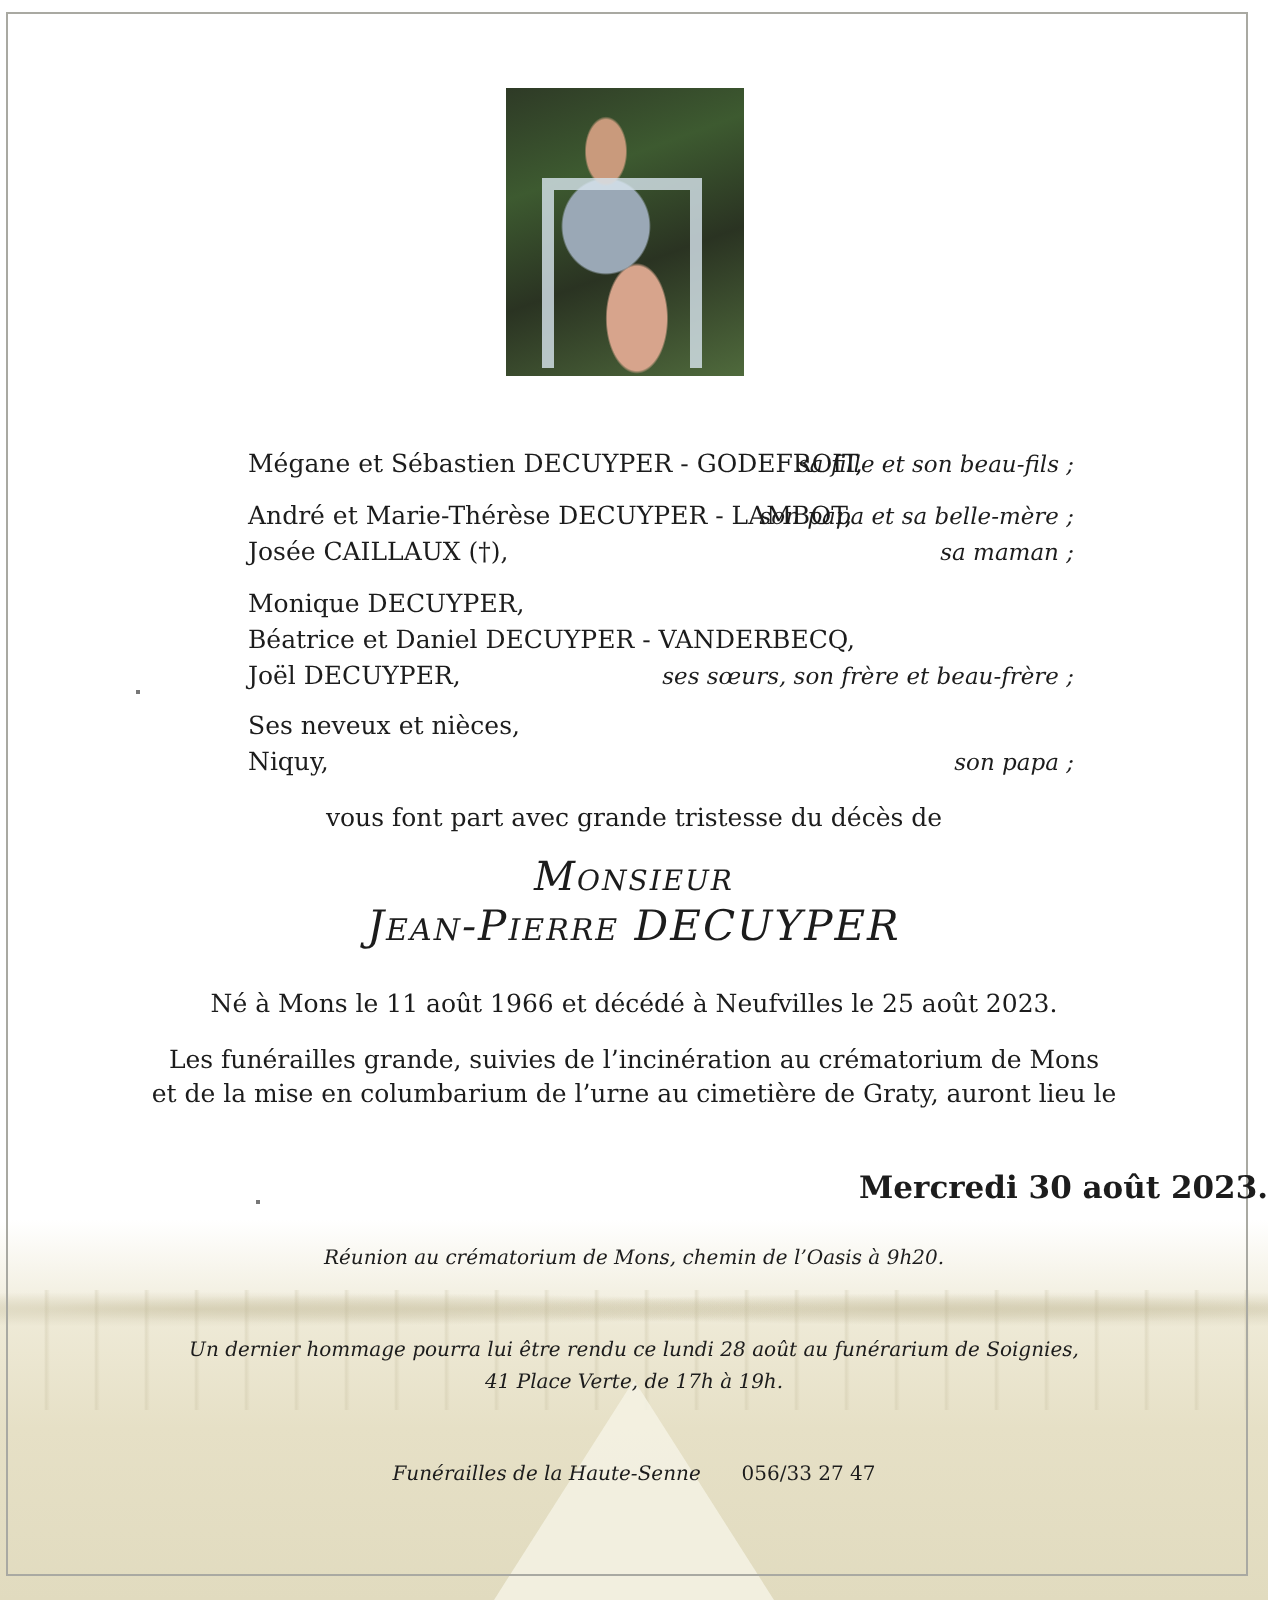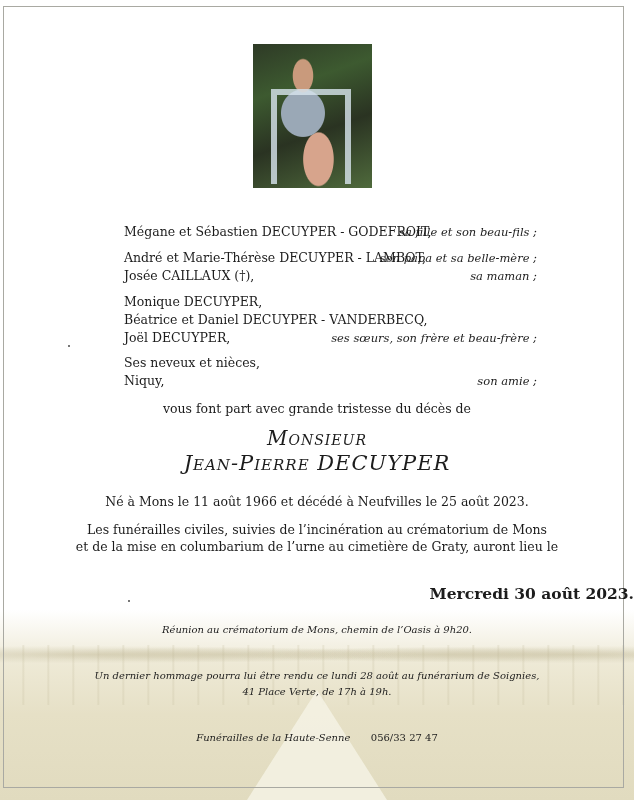--- a/index.html
+++ b/index.html
@@ -81,28 +81,28 @@
 <div class="row" style="top:268px">Josée CAILLAUX (†),</div>
 <div class="rel" style="top:269px">sa maman ;</div>
 
 <div class="row" style="top:294px">Monique DECUYPER,</div>
 <div class="row" style="top:312px">Béatrice et Daniel DECUYPER - VANDERBECQ,</div>
 <div class="row" style="top:330px">Joël DECUYPER,</div>
 <div class="rel" style="top:331px">ses sœurs, son frère et beau-frère ;</div>
 
 <div class="row" style="top:355px">Ses neveux et nièces,</div>
 <div class="row" style="top:373px">Niquy,</div>
-<div class="rel" style="top:374px">son amie ;</div>
+<div class="rel" style="top:374px">son papa ;</div>
 
 <div class="center small" style="top:401px">vous font part avec grande tristesse du décès de</div>
 <div class="center title" style="top:426px">Monsieur</div>
 <div class="center title" style="top:451px;font-size:21px">Jean-Pierre DECUYPER</div>
 
 <div class="center small" style="top:494px">Né à Mons le 11 août 1966 et décédé à Neufvilles le 25 août 2023.</div>
-<div class="center small" style="top:522px">Les funérailles civiles, suivies de l’incinération au crématorium de Mons</div>
+<div class="center small" style="top:522px">Les funérailles grande, suivies de l’incinération au crématorium de Mons</div>
 <div class="center small" style="top:539px">et de la mise en columbarium de l’urne au cimetière de Graty, auront lieu le</div>
 
 <div class="center bold" style="top:584px">Mercredi 30 août 2023.</div>
 <div class="center ital" style="top:624px">Réunion au crématorium de Mons, chemin de l’Oasis à 9h20.</div>
 
 <div class="center ital" style="top:670px">Un dernier hommage pourra lui être rendu ce lundi 28 août au funérarium de Soignies,</div>
 <div class="center ital" style="top:686px">41 Place Verte, de 17h à 19h.</div>
 
 <div class="center ital" style="top:732px">
   <span>Funérailles de la Haute-Senne</span>

